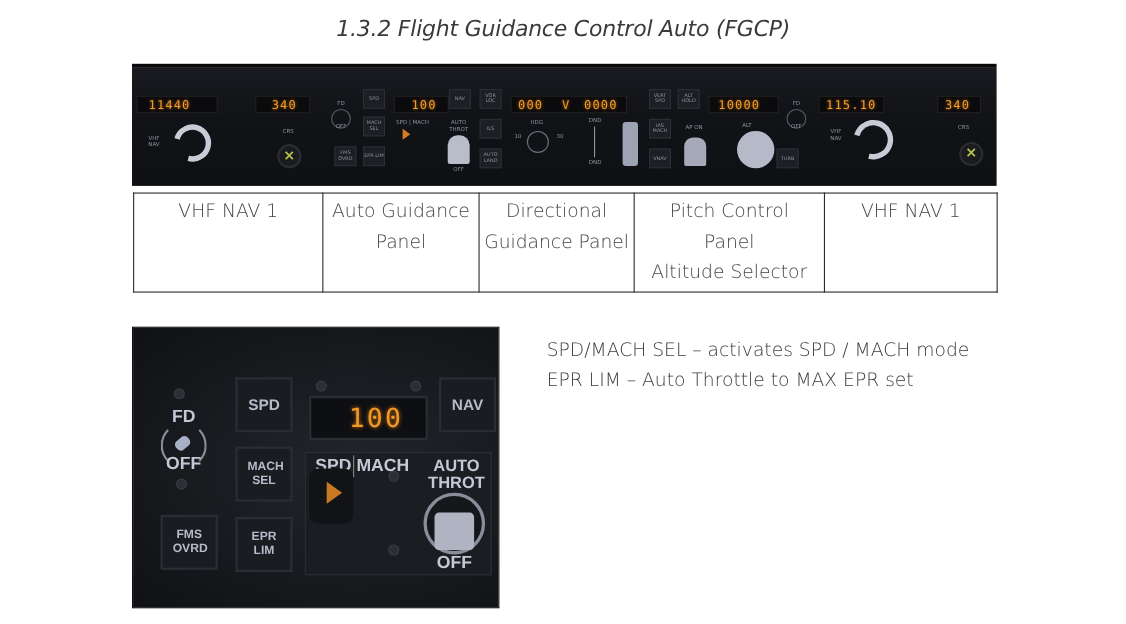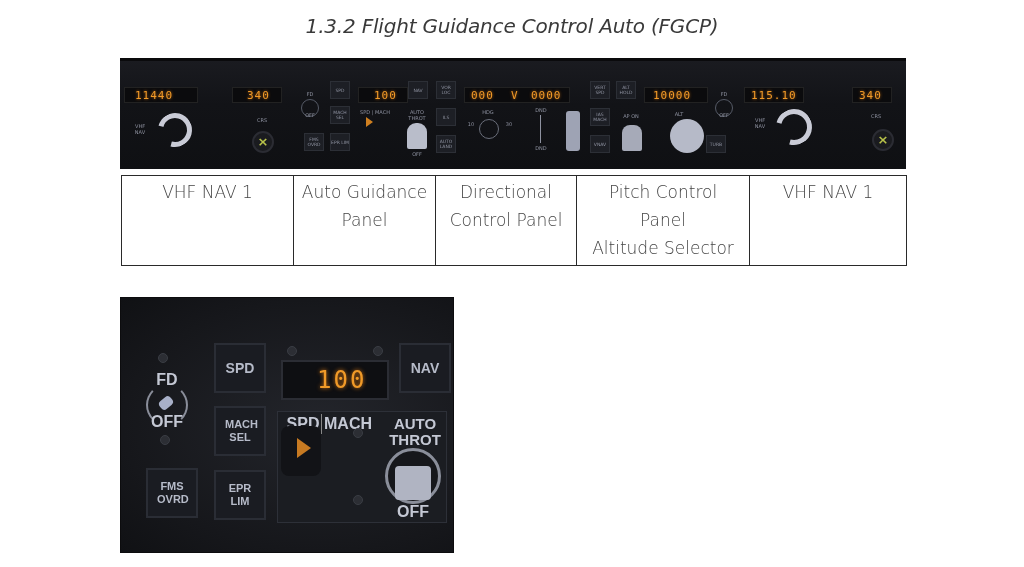--- a/index.html
+++ b/index.html
@@ -144,21 +144,21 @@
       <tr>
     <td style="width:172px">
       <span>VHF NAV 1</span>
     </td>
     <td style="width:142px">
       <span>Auto Guidance</span>
       <span>Panel</span>
     </td>
     <td style="width:141px">
       <span>Directional</span>
-      <span>Control Panel</span>
+      <span>Guidance Panel</span>
     </td>
     <td style="width:173px">
       <span>Pitch Control</span>
       <span>Panel</span>
       <span>Altitude Selector</span>
     </td>
     <td>
       <span>VHF NAV 1</span>
     </td>
   </tr>
@@ -198,13 +198,15 @@
   <div class="screw" style="left:232px;top:130px;"></div>
   <div class="screw" style="left:232px;top:197px;"></div>
 
   <div class="zlbl" style="left:264px;top:118px;width:60px;font-size:15px;">AUTO THROT</div>
   <div style="position:absolute;left:264px;top:150px;width:56px;height:56px;border-radius:50%;border:3px solid #8a8e9a;background:#16171b;"></div>
   <div style="position:absolute;left:274px;top:168px;width:36px;height:34px;border-radius:4px;background:#b0b4c2;"></div>
   <div class="zlbl" style="left:270px;top:206px;width:44px;">OFF</div>
 </div>
 
 <div class="desc">
+  <div class="line">SPD/MACH SEL – activates SPD / MACH mode</div>
+  <div class="line">EPR LIM – Auto Throttle to MAX EPR set</div>
 </div>
 
 </body></html>

